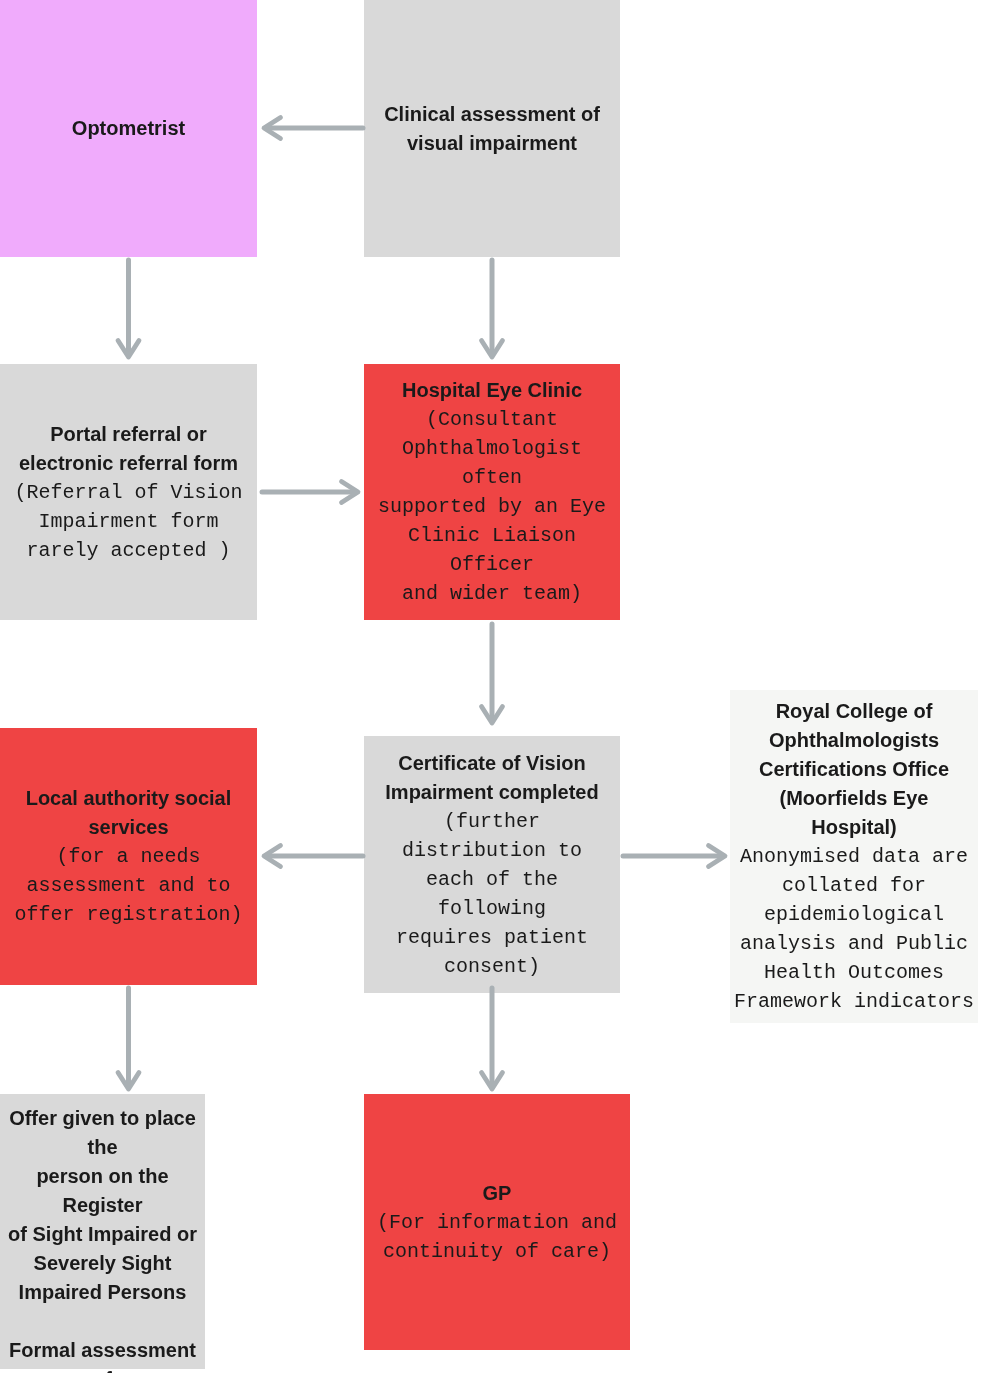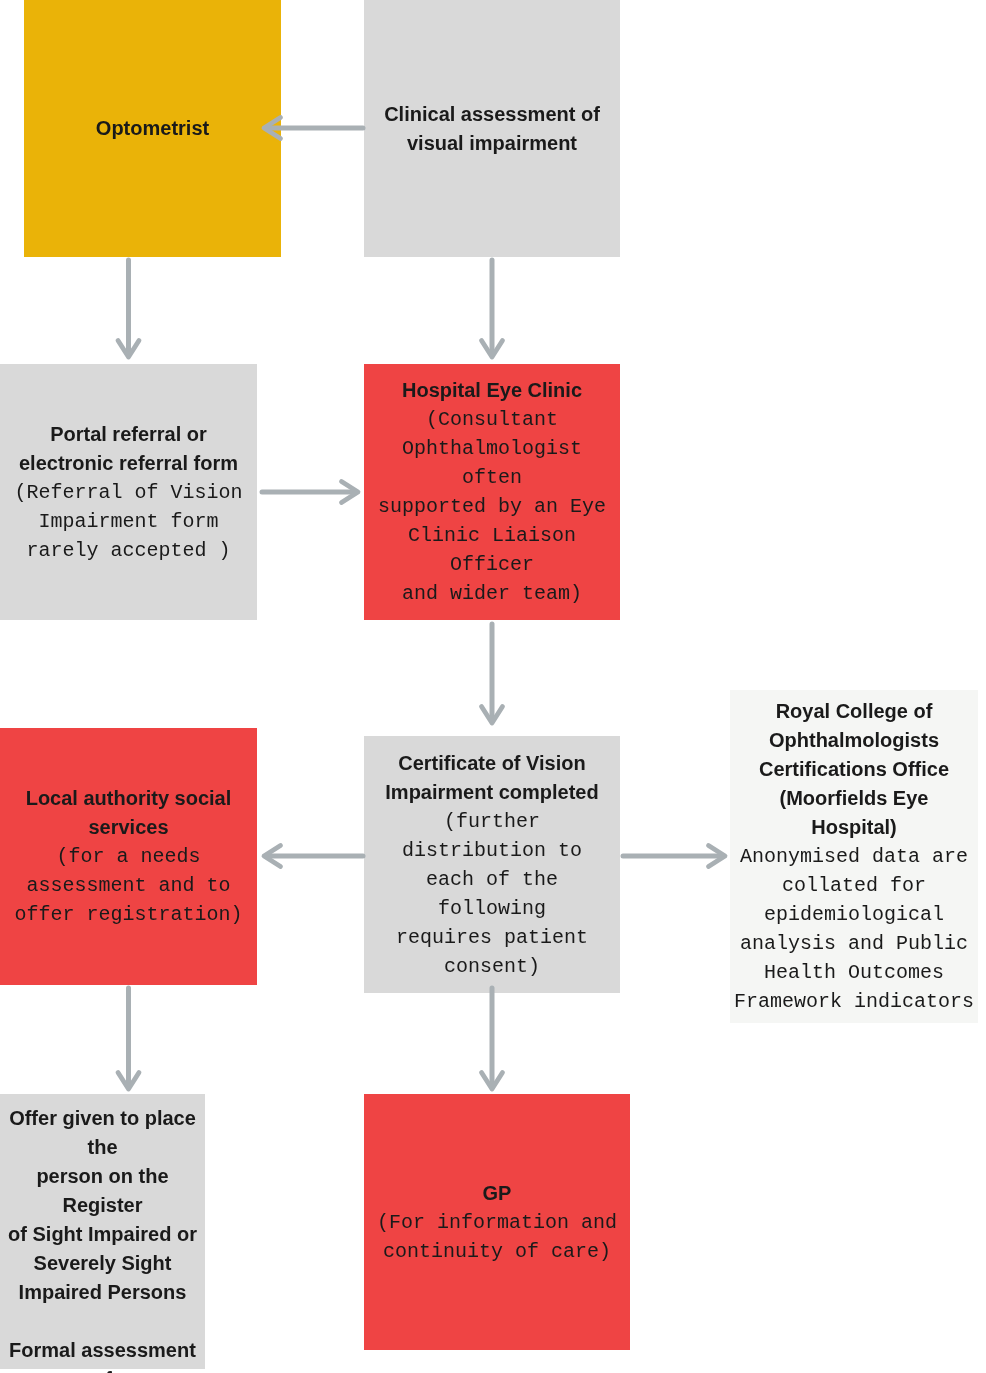--- a/index.html
+++ b/index.html
@@ -12,21 +12,21 @@
     text-align:center;font-size:20px;line-height:1.45;padding:4px;box-sizing:border-box;
   }
   .node .txt{width:100%;}
   .node .t{display:block;font-weight:700;white-space:pre-line;}
   .node .b{display:block;font-weight:400;white-space:pre-line;font-family:Liberation Mono, monospace;}
   .gray{background:#d9d9d9;}
   .light{background:#ef4444;}
   .lighter{background:#f5f6f4;}
   .top-align{align-items:flex-start;padding-top:10px;}
 
-  .n-optometrist{left:0;top:0;width:257px;height:257px;background:#eab308;margin-left:24px;}
+  .n-optometrist{left:0;top:0;width:257px;height:257px;background:#f0abfc;}
   .n-clinical{left:364px;top:0;width:256px;height:257px;}
   .n-portal{left:0;top:364px;width:257px;height:256px;}
   .n-hospital{left:364px;top:364px;width:256px;height:256px;}
   .n-certificate{left:364px;top:736px;width:256px;height:257px;}
   .n-local{left:0;top:728px;width:257px;height:257px;}
   .n-royal{left:730px;top:690px;width:248px;height:333px;padding:2px;}
   .n-register{left:0;top:1094px;width:205px;height:275px;}
   .n-gp{left:364px;top:1094px;width:266px;height:256px;align-items:center;}
 
   .arrows{position:absolute;left:0;top:0;pointer-events:none;}

